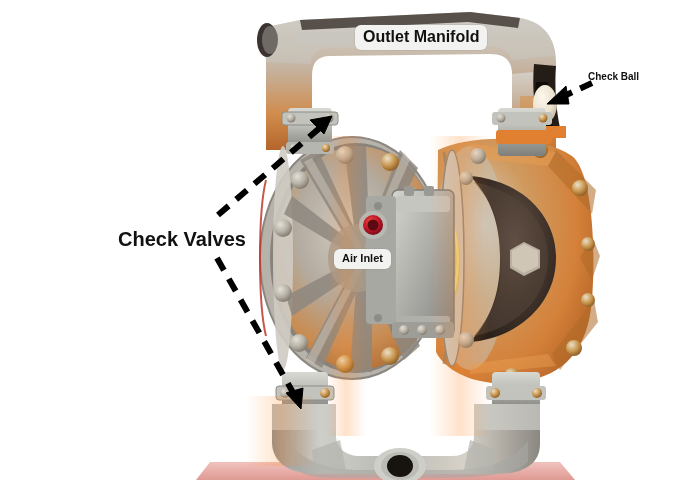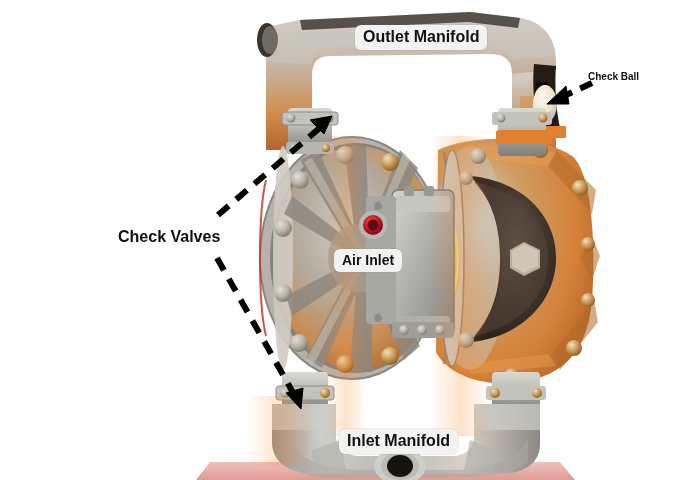--- a/index.html
+++ b/index.html
@@ -20,22 +20,22 @@
   }
   .lbl.boxed{
     background:#f2f2f0;
     border-radius:6px;
     padding:4px 8px 5px 8px;
     box-shadow:0 0 0 0.5px rgba(120,120,120,.25);
   }
   .lbl.plain{background:transparent;}
   #lbl-outlet{left:355px;top:25px;font-size:16px;}
   #lbl-checkball{left:588px;top:72px;font-size:10px;}
-  #lbl-checkvalves{left:118px;top:229px;font-size:16px;}
-  #lbl-airinlet{left:334px;top:249px;font-size:14px;}
+  #lbl-checkvalves{left:118px;top:229px;font-size:20px;}
+  #lbl-airinlet{left:334px;top:249px;font-size:11px;}
   #lbl-diaphragm{left:461px;top:285px;font-size:15px;}
   #lbl-inlet{left:339px;top:429px;font-size:16px;}
 </style>
 </head>
 <body>
 
 <div id="stage">
 
   <svg id="art" viewBox="0 0 700 480" aria-hidden="true">
     <defs>
@@ -319,15 +319,14 @@
 
   <div id="lbl-outlet" class="lbl boxed">Outlet Manifold</div>
 
   <div id="lbl-checkball" class="lbl plain">Check Ball</div>
 
   <div id="lbl-checkvalves" class="lbl plain">Check Valves</div>
 
   <div id="lbl-airinlet" class="lbl boxed">Air Inlet</div>
 
 
-  <div id="lbl-inlet" class="lbl boxed">Inlet Manifold</div>
 
 </div>
 
 </body></html>

